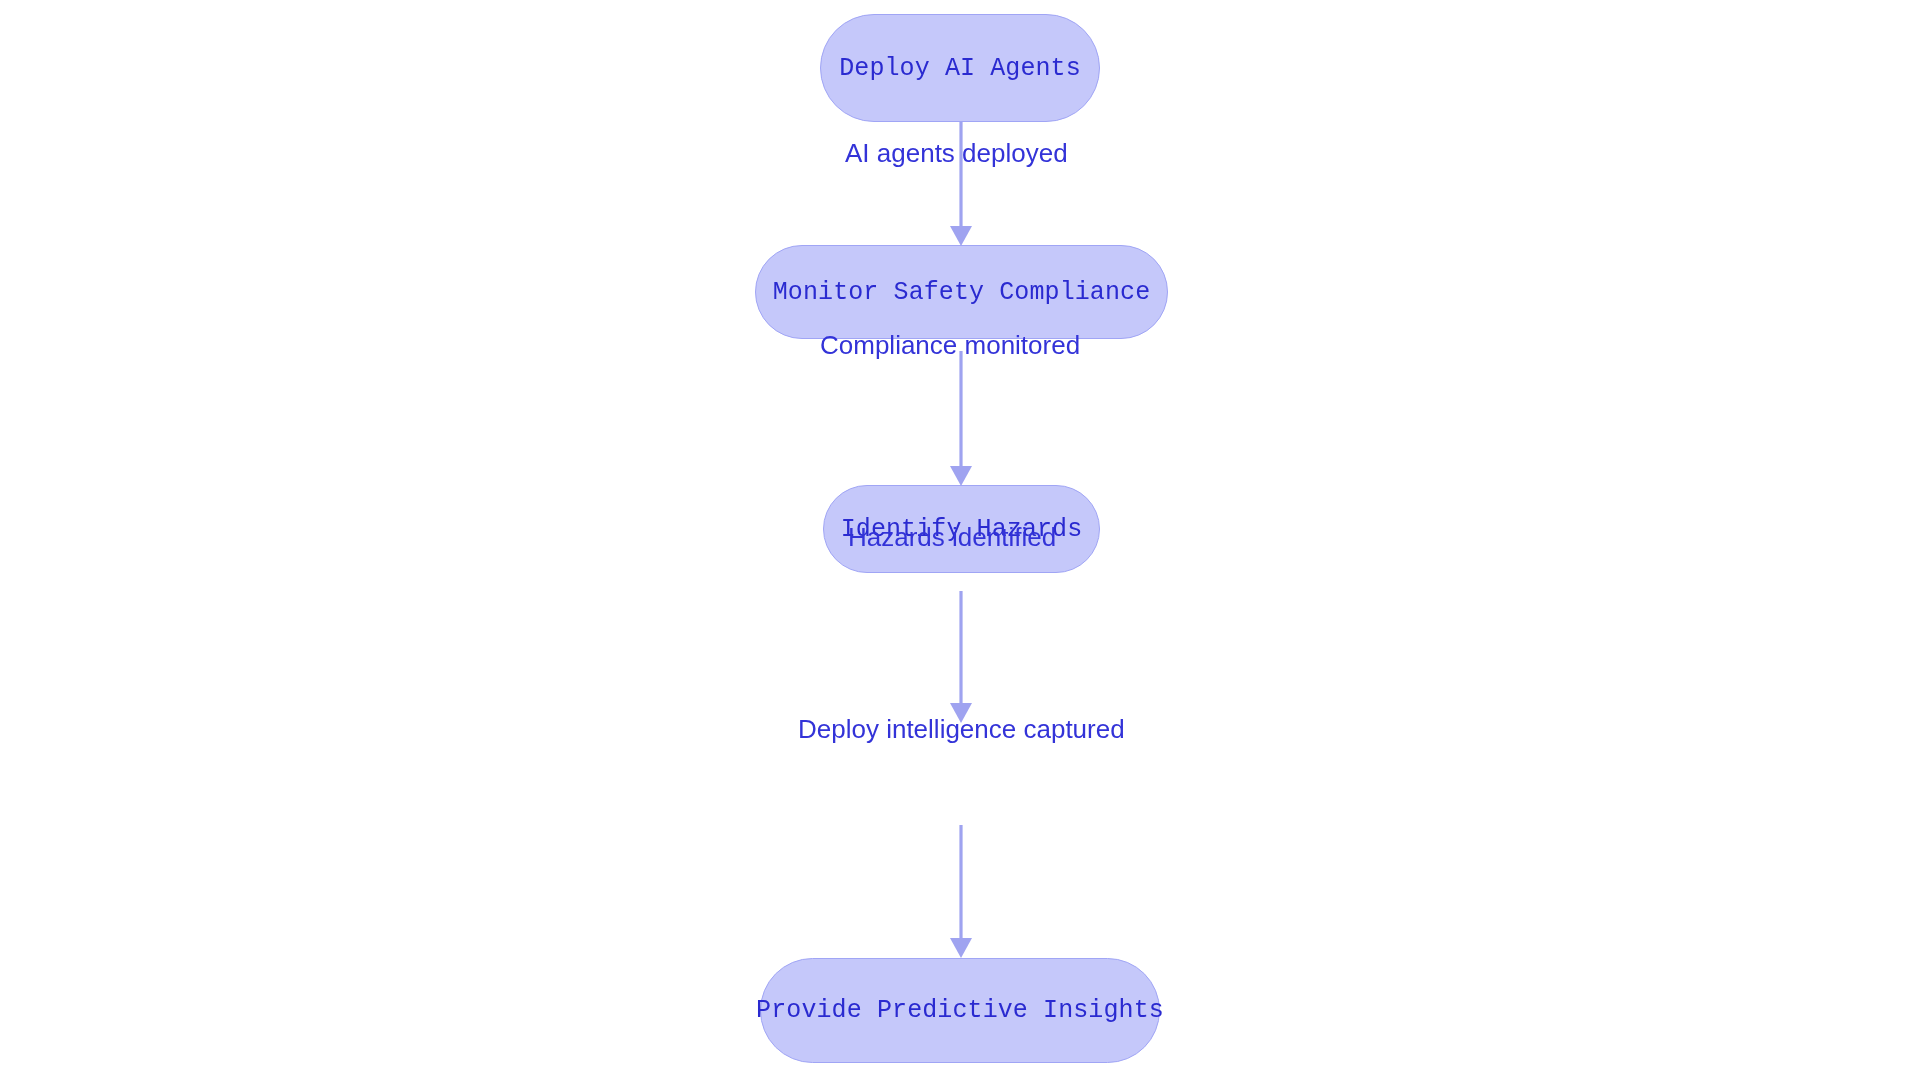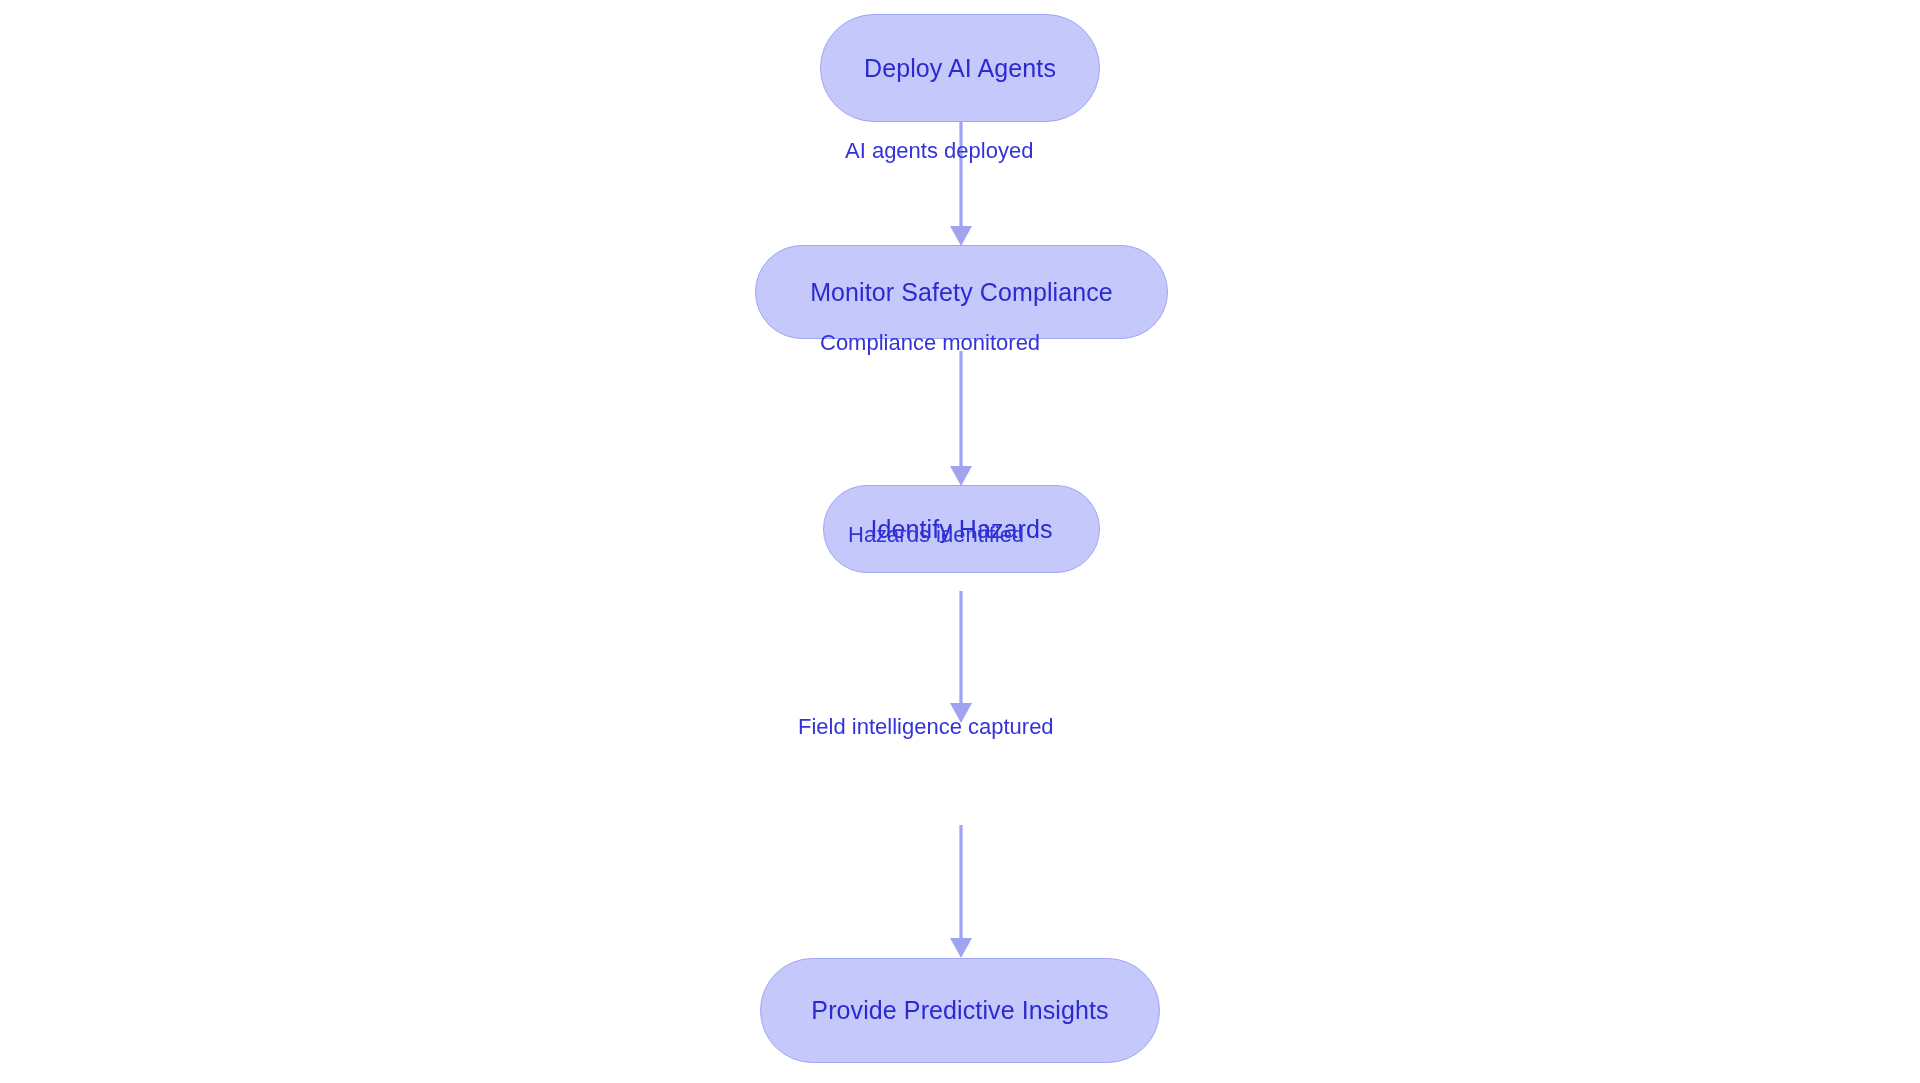--- a/index.html
+++ b/index.html
@@ -27,41 +27,41 @@
     box-sizing: border-box;
     display: flex;
     align-items: center;
     justify-content: center;
     background: #c5c8fa;
     border: 1.6px solid #a0a5f5;
     border-radius: 999px;
     z-index: 2;
   }
   .node-label {
-    font-family: Liberation Sans, sans-serif;
+    font-family: Liberation Mono, monospace;
     font-size: 25px;
     line-height: 1;
     color: #2a2ad0;
     white-space: nowrap;
     letter-spacing: 0.1px;
   }
 
   
   .edge {
     position: absolute;
     z-index: 1;
   }
   .edge svg {
     display: block;
     overflow: visible;
   }
   .edge-label {
     position: absolute;
     font-family: "Liberation Sans", sans-serif;
-    font-size: 22px;
+    font-size: 26px;
     line-height: 1;
     color: #3333d8;
     white-space: nowrap;
     z-index: 3;
     background: transparent;
   }
 </style>
 </head>
 <body>
 
@@ -90,21 +90,21 @@
     </svg>
   </div>
   <div class="edge-label" style="left:848px; top:524px;">Hazards identified</div>
 
   <div class="edge" style="left:940px; top:825px; width:42px; height:135px;">
     <svg width="42" height="135" viewBox="0 0 42 135">
       <line x1="21" y1="0" x2="21" y2="115" stroke="#9fa3f0" stroke-width="3.2"></line>
       <polygon points="21,133 10,113 32,113" fill="#9fa3f0"></polygon>
     </svg>
   </div>
-  <div class="edge-label" style="left:798px; top:716px;">Field intelligence captured</div>
+  <div class="edge-label" style="left:798px; top:716px;">Deploy intelligence captured</div>
 
   <div class="node" style="left:820px; top:14px; width:280px; height:108px;">
     <span class="node-label">Deploy AI Agents</span>
   </div>
 
   <div class="node" style="left:755px; top:245px; width:413px; height:94px;">
     <span class="node-label">Monitor Safety Compliance</span>
   </div>
 
   <div class="node" style="left:823px; top:485px; width:277px; height:88px;">

